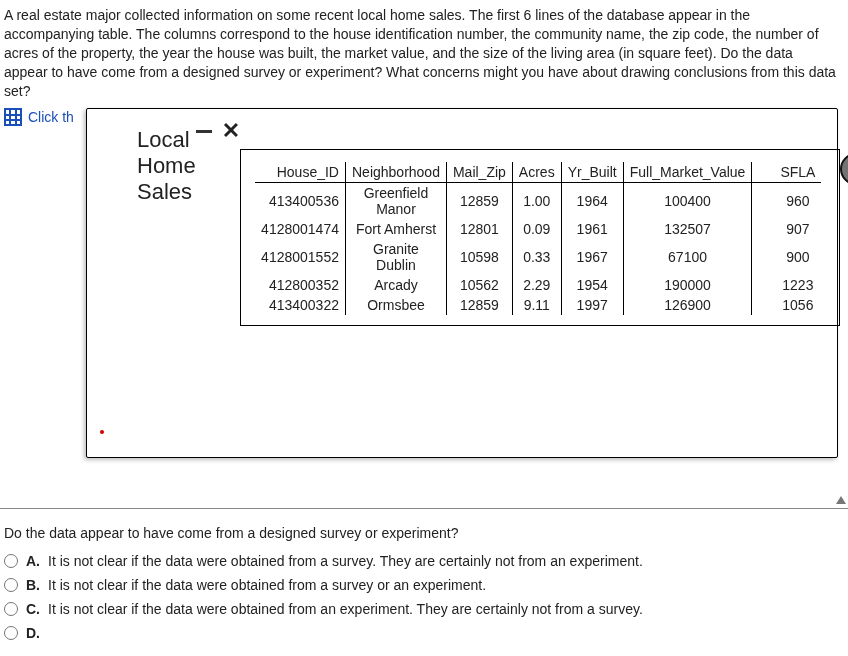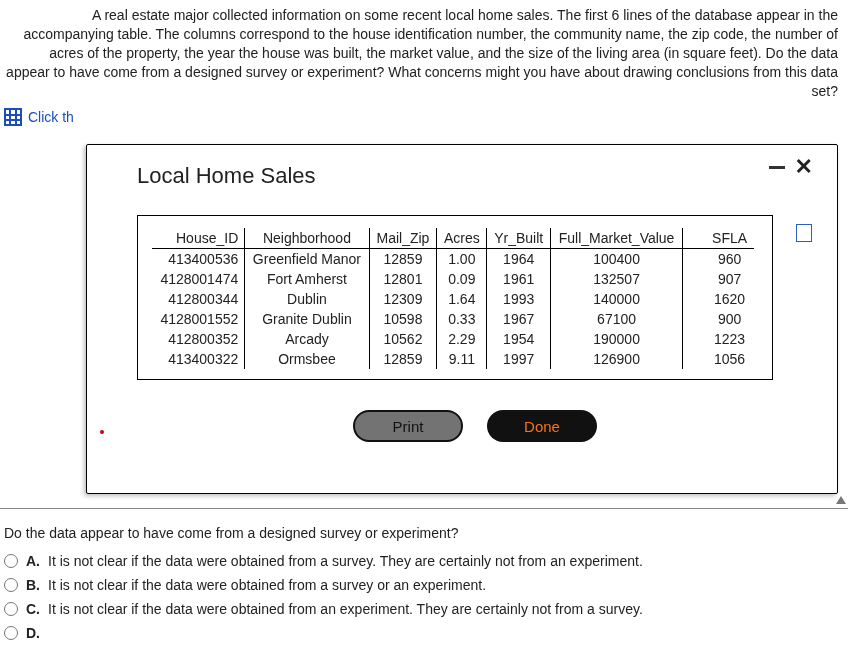--- a/index.html
+++ b/index.html
@@ -10,21 +10,20 @@
       width: 848px;
       height: 656px;
       position: relative;
       overflow: hidden;
       background: #fff;
     }
     .question-text {
       padding: 6px 10px 4px 4px;
       line-height: 1.35;
       font-size: 14px;
-      text-align: right;
     }
     .click-row {
       display: flex;
       align-items: center;
       gap: 6px;
       padding: 4px 4px;
       font-size: 14px;
     }
     .grid-icon {
       width: 18px; height: 18px;
@@ -57,22 +56,21 @@
       left: 86px;
       top: 108px;
       width: 752px;
       height: 350px;
       background: #fff;
       border: 1px solid #000;
       border-radius: 2px;
       box-shadow: -2px 2px 4px rgba(0,0,0,0.25);
       padding: 14px 24px 14px 50px;
       display: flex;
-      flex-direction: column;
-      margin-top: 36px;
+      flex-direction: row;
     }
     .modal-header {
       display: flex;
       justify-content: space-between;
       align-items: flex-start;
     }
     .modal-title {
       font-size: 22px;
       font-weight: normal;
       color: #222;
@@ -230,29 +228,20 @@
             <td>960</td>
           </tr>
           <tr>
             <td>4128001474</td>
             <td>Fort Amherst</td>
             <td>12801</td>
             <td>0.09</td>
             <td>1961</td>
             <td>132507</td>
             <td>907</td>
-          </tr>
-          <tr>
-            <td>412800344</td>
-            <td>Dublin</td>
-            <td>12309</td>
-            <td>1.64</td>
-            <td>1993</td>
-            <td>140000</td>
-            <td>1620</td>
           </tr>
           <tr>
             <td>4128001552</td>
             <td>Granite Dublin</td>
             <td>10598</td>
             <td>0.33</td>
             <td>1967</td>
             <td>67100</td>
             <td>900</td>
           </tr>

